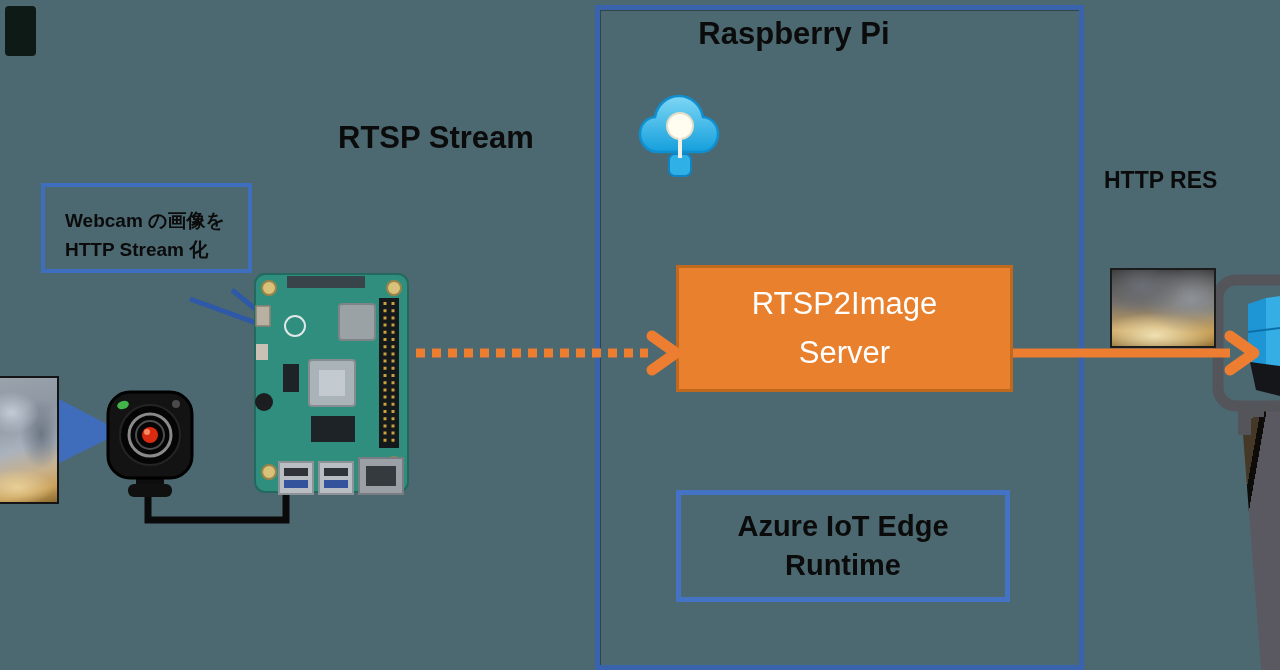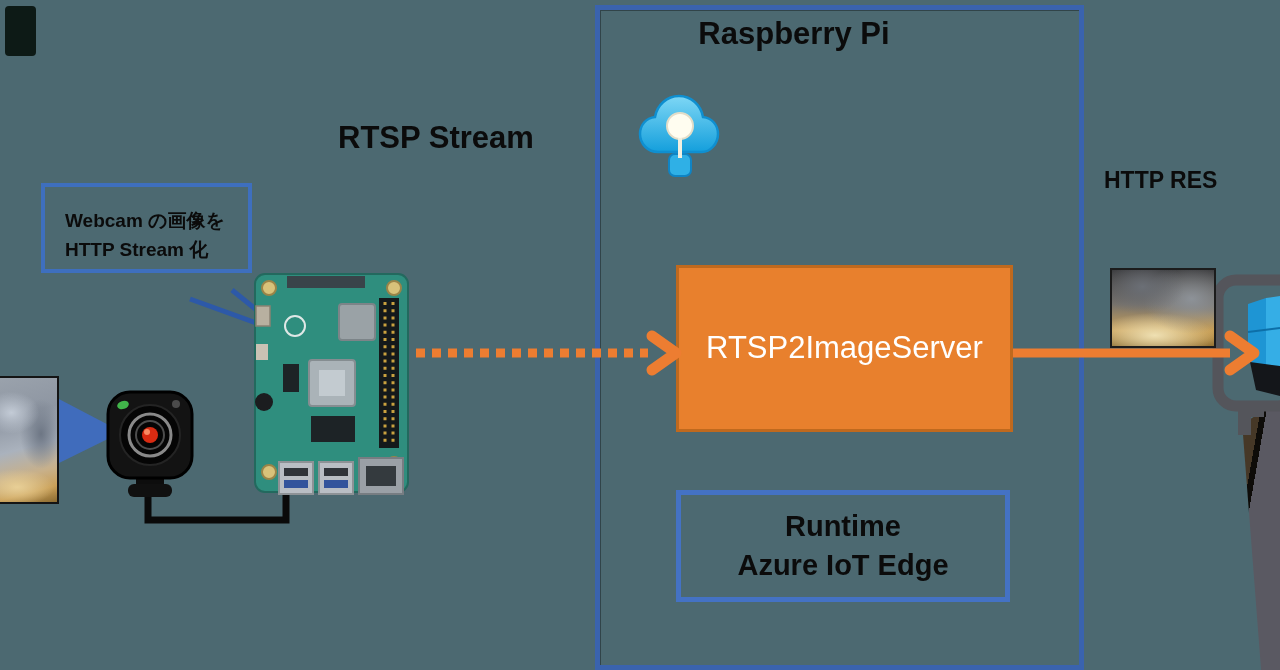--- a/index.html
+++ b/index.html
@@ -32,23 +32,23 @@
   
   .callout{
     left:41px;top:183px;width:211px;height:90px;
     border:4px solid #3E6FBE;z-index:3;
     color:#0b0b0b;font-weight:bold;font-size:19px;line-height:1.5;
     padding:20px 0 0 20px;box-sizing:border-box;
   }
 
   
   .orange-box{
-    left:676px;top:265px;width:337px;height:167px;box-sizing:border-box;
+    left:676px;top:265px;width:337px;height:127px;box-sizing:border-box;
     background:#E8802D;border:3px solid #BF691E;
-    display:flex;flex-direction:row;align-items:center;justify-content:center;
+    display:flex;flex-direction:column;align-items:center;justify-content:center;
     color:#fff;font-size:31px;line-height:1.55;text-align:center;z-index:3;
   }
 
   
   .iot-box{
     left:676px;top:490px;width:334px;height:112px;box-sizing:border-box;
     border:5px solid #4472C4;
     display:flex;flex-direction:column;align-items:center;justify-content:center;
     color:#0b0b0b;font-weight:bold;font-size:29px;line-height:1.35;text-align:center;z-index:3;
   }
@@ -173,22 +173,22 @@
     <circle cx="44" cy="38" r="13" fill="#fffdf0" stroke="#e3ddc8" stroke-width="2"></circle>
     <line x1="44" y1="50" x2="44" y2="66" stroke="#f2f0e0" stroke-width="4"></line>
   </svg>
 
   <div class="abs orange-box">
     <div>RTSP2Image</div>
     <div>Server</div>
   </div>
 
   <div class="abs iot-box">
+    <div>Azure IoT Edge</div>
     <div>Runtime</div>
-    <div>Azure IoT Edge</div>
   </div>
 
   <div class="abs frame-thumb"></div>
 
   <svg class="abs monitor-svg" width="72" height="175" viewBox="0 0 72 175">
     <rect x="10" y="10" width="120" height="126" rx="18" fill="none" stroke="#54555B" stroke-width="11"></rect>
     <path d="M30 131 h26 v16 h-13 v18 h-13 z" fill="#54555B"></path>
     <polygon points="40,34 58,28 58,96 40,92" fill="#1E95D4"></polygon>
     <polygon points="58,28 72,26 72,96 58,96" fill="#35AEE6"></polygon>
     <line x1="40" y1="62" x2="72" y2="58" stroke="#0d6fa8" stroke-width="2"></line>

